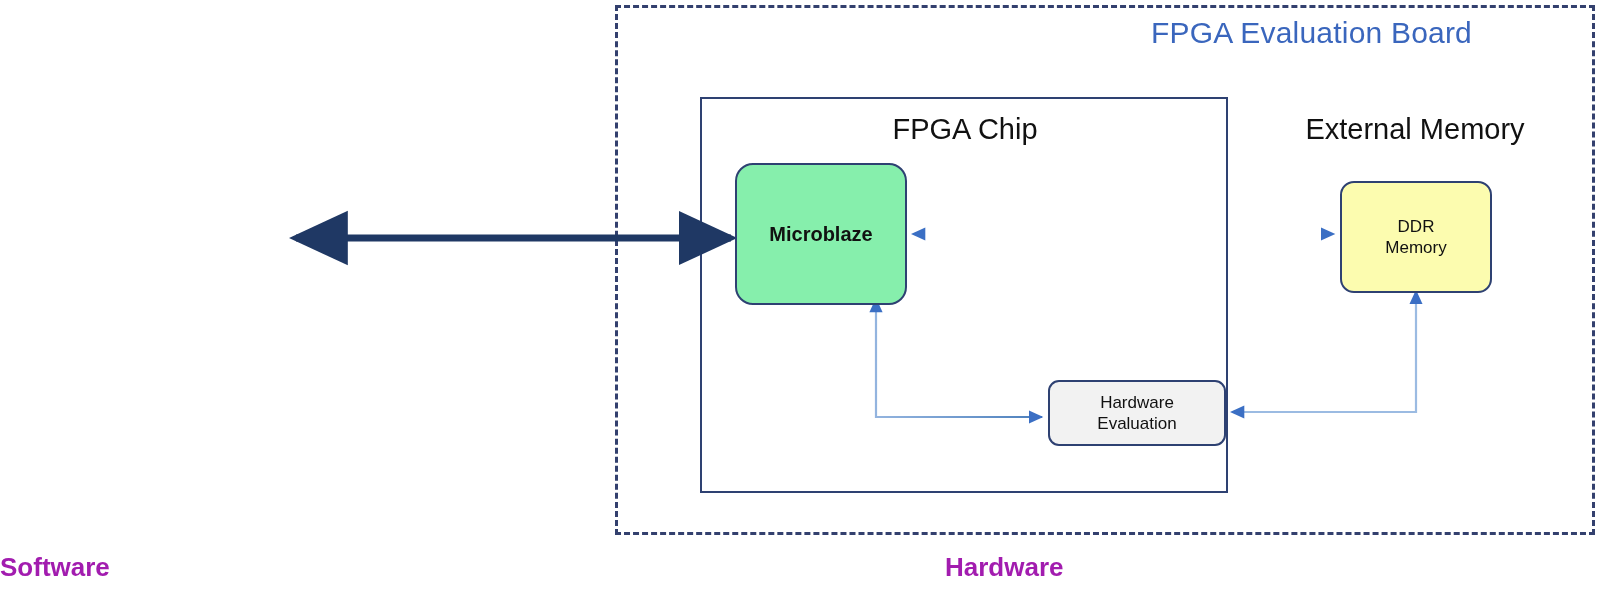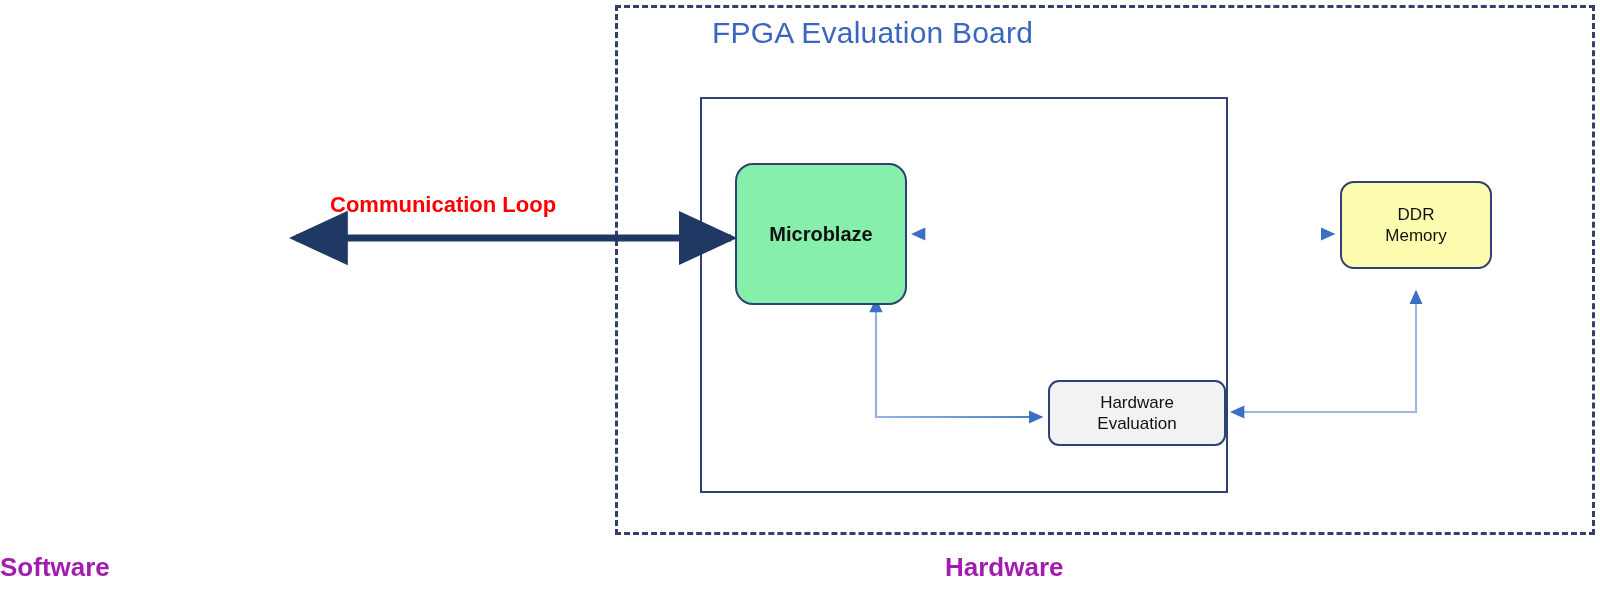--- a/index.html
+++ b/index.html
@@ -55,21 +55,21 @@
     width: 980px;
     height: 530px;
     border: 3px dashed #33406e;
     background: transparent;
   }
   #eval-board-title {
     position: absolute;
     left: 712px;
     top: 16px;
     width: 760px;
-    text-align: left;
+    text-align: right;
     font-size: 30px;
     color: #3a66bd;
     letter-spacing: 0.2px;
   }
 
   
   #fpga-chip {
     left: 700px;
     top: 97px;
     width: 528px;
@@ -110,21 +110,21 @@
     font-size: 20px;
     font-weight: bold;
     color: #111111;
   }
 
   
   #ddr-memory {
     left: 1340px;
     top: 181px;
     width: 152px;
-    height: 88px;
+    height: 112px;
     background: #fcfcaf;
     border: 2.5px solid #2e4172;
     border-radius: 14px;
     font-size: 17px;
     color: #111111;
   }
 
   
   #hardware-accelerator {
     left: 1048px;
@@ -164,21 +164,23 @@
 </head>
 <body>
 
 <div id="canvas">
 
   <div class="node" id="eval-board"></div>
 
   <div id="eval-board-title">FPGA Evaluation Board</div>
 
   <div class="node" id="fpga-chip"></div>
-
+  <div id="fpga-chip-title">FPGA Chip</div>
+
+  <div id="external-memory-title">External Memory</div>
 
   <svg class="svg-layer" viewBox="0 0 1600 602" xmlns="http://www.w3.org/2000/svg">
     <defs>
       <marker id="thickArrowEnd" markerWidth="9" markerHeight="9" refX="7.5" refY="4.5" orient="auto" markerUnits="strokeWidth">
         <path d="M0,0.6 L8.4,4.5 L0,8.4 z" fill="#1f3864"></path>
       </marker>
       <marker id="thickArrowStart" markerWidth="9" markerHeight="9" refX="1" refY="4.5" orient="auto" markerUnits="strokeWidth">
         <path d="M8.4,0.6 L0,4.5 L8.4,8.4 z" fill="#1f3864"></path>
       </marker>
       <marker id="thinArrowEnd" markerWidth="7" markerHeight="7" refX="6" refY="3.5" orient="auto" markerUnits="strokeWidth">
@@ -219,18 +221,17 @@
     </span>
   </div>
 
   <div class="node" id="hardware-accelerator">
     <span>
       <span>Hardware</span><br>
       <span>Evaluation</span>
     </span>
   </div>
 
-  <div class="comm-label" id="comm-label-top">Communication Loop</div>
 
   <div class="section-label" id="label-software">Software</div>
   <div class="section-label" id="label-hardware">Hardware</div>
 
 </div>
 
 </body></html>

